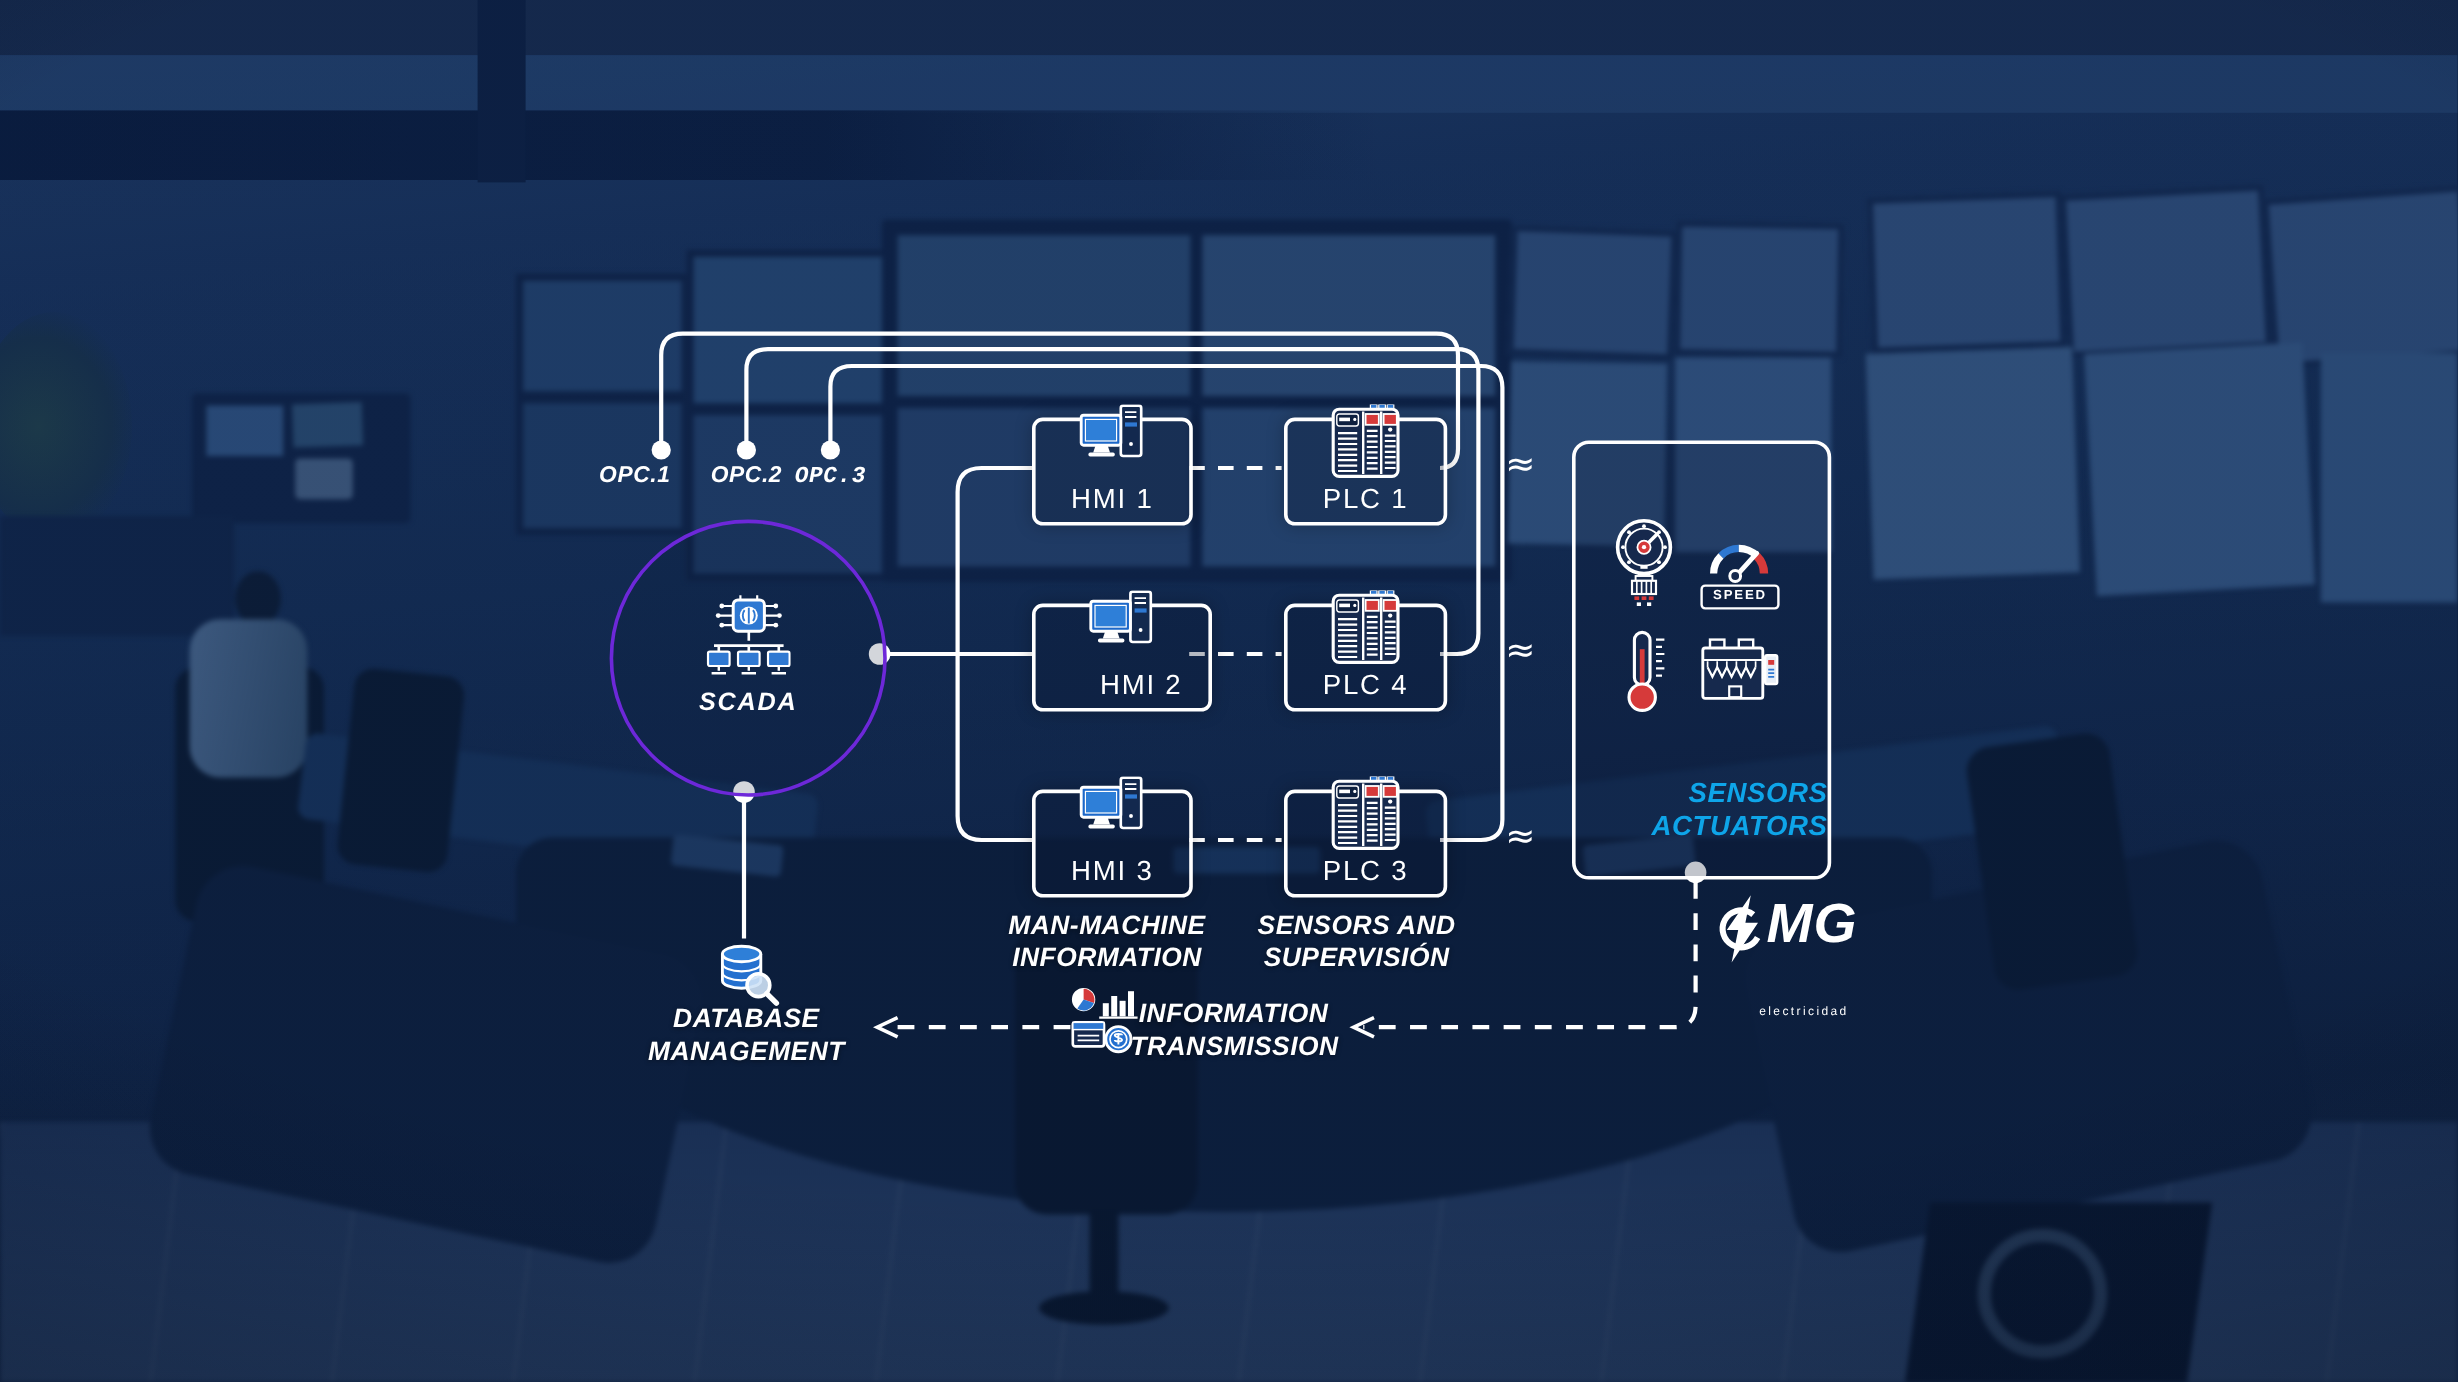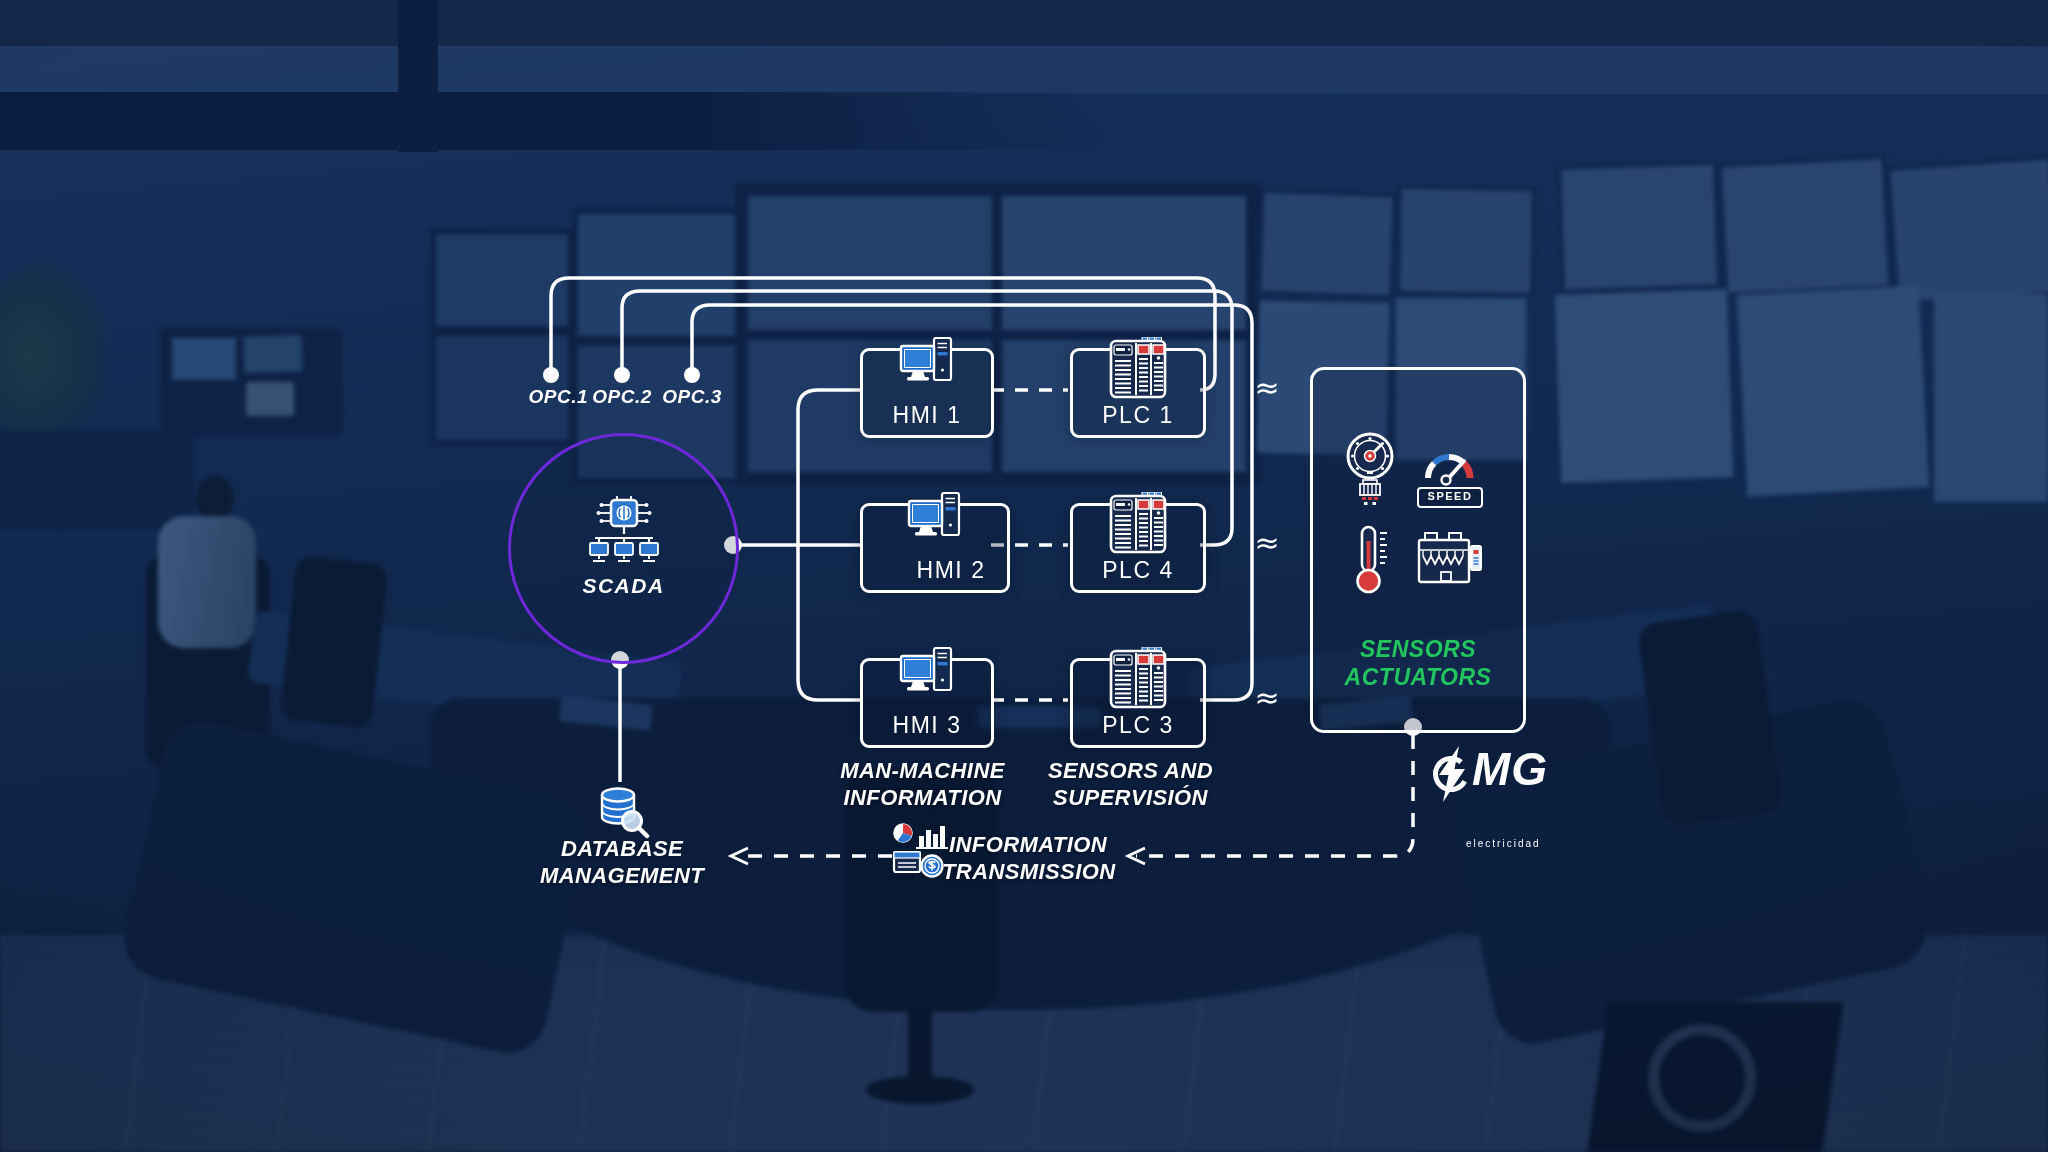--- a/index.html
+++ b/index.html
@@ -37,21 +37,21 @@
       font:700 22px/1.22 "Liberation Sans",sans-serif;font-style:italic;letter-spacing:.4px;
       text-shadow:0 1px 4px rgba(0,0,0,.45);}
   .approx{position:absolute;z-index:4;color:#fff;font:400 30px "DejaVu Sans",sans-serif;width:30px;text-align:center;}
 
   .sensors-box{position:absolute;left:1310px;top:367px;width:210px;height:360px;z-index:4;
       border:3px solid #fff;border-radius:14px;background:rgba(10,24,50,.25);}
   .sensor-icon{position:absolute;}
   .speed-badge{position:absolute;left:104px;top:117px;width:62px;height:17px;border:2px solid #fff;border-radius:4px;
       color:#fff;font:700 11px/15px "Liberation Sans",sans-serif;text-align:center;letter-spacing:1.5px;
       background:rgba(12,28,56,.4);}
-  .sensors-caption{position:absolute;left:0;top:266px;width:100%;text-align:center;color:#22c55e;
+  .sensors-caption{position:absolute;left:0;top:277px;width:100%;text-align:right;color:#0ea5e9;
       font:700 23px/1.2 "Liberation Sans",sans-serif;font-style:italic;letter-spacing:.5px;}
 
   .logo{position:absolute;left:1430px;top:744px;z-index:4;color:#fff;}
   .logo-name{position:absolute;left:42px;top:2px;font:700 46px/1 "Liberation Sans",sans-serif;
       font-style:italic;letter-spacing:1px;}
   .logo-tagline{position:absolute;left:36px;top:47px;width:74px;text-align:right;
       font:400 10px "Liberation Sans",sans-serif;letter-spacing:2px;margin-top:47px;}
 </style>
 </head>
 <body>
@@ -152,23 +152,23 @@
     <g fill="#ffffff">
       <circle cx="551" cy="375" r="8"></circle>
       <circle cx="622" cy="375" r="8"></circle>
       <circle cx="692" cy="375" r="8"></circle>
       <circle cx="733" cy="545" r="9"></circle>
       <circle cx="620" cy="660" r="9"></circle>
       <circle cx="1413" cy="727" r="9"></circle>
     </g>
   </svg>
 
-  <div class="opc-label" style="left:514px;text-align:right;">OPC.1</div>
+  <div class="opc-label" style="left:492px;">OPC.1</div>
   <div class="opc-label" style="left:585px;">OPC.2</div>
-  <div class="opc-label" style="left:655px;">OPC.3</div>
+  <div class="opc-label" style="left:655px;font-family:Liberation Mono, monospace;">OPC.3</div>
 
   <div class="scada-circle">
     <div class="scada-icon">
       <svg width="72" height="74" viewBox="0 0 72 74" fill="none">
         <g stroke="#fff" stroke-width="1.8">
           <path d="M24 9 H16"></path>
             <path d="M24 17 H13"></path>
             <path d="M24 25 H16"></path>
           <path d="M50 9 H58"></path>
             <path d="M50 17 H61"></path>

